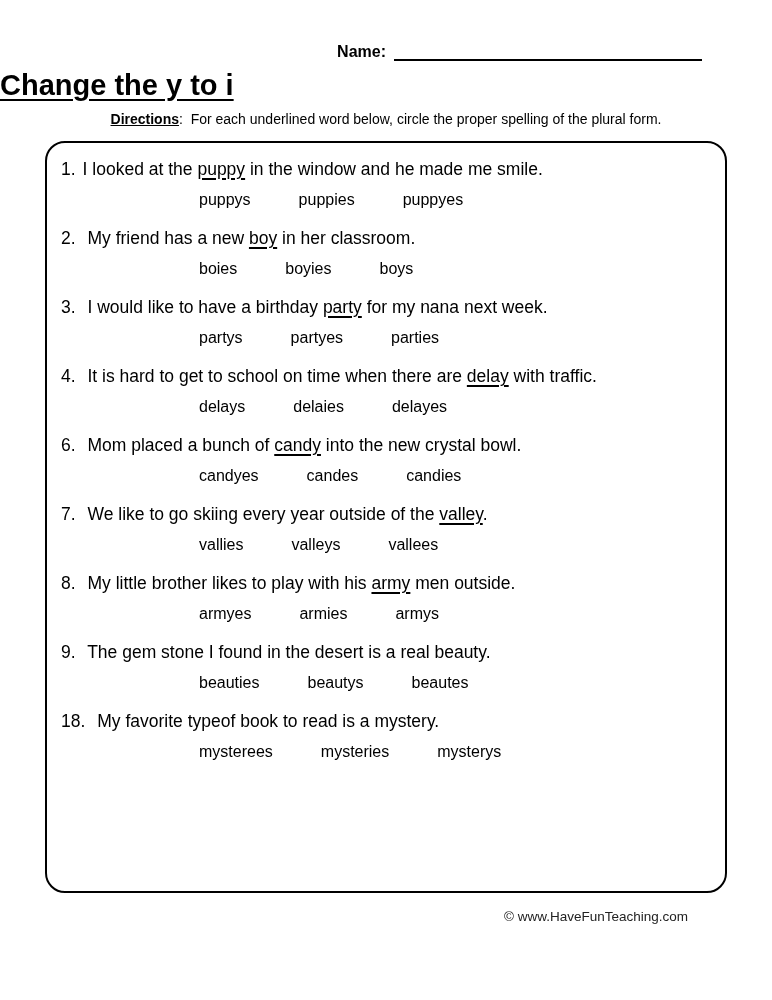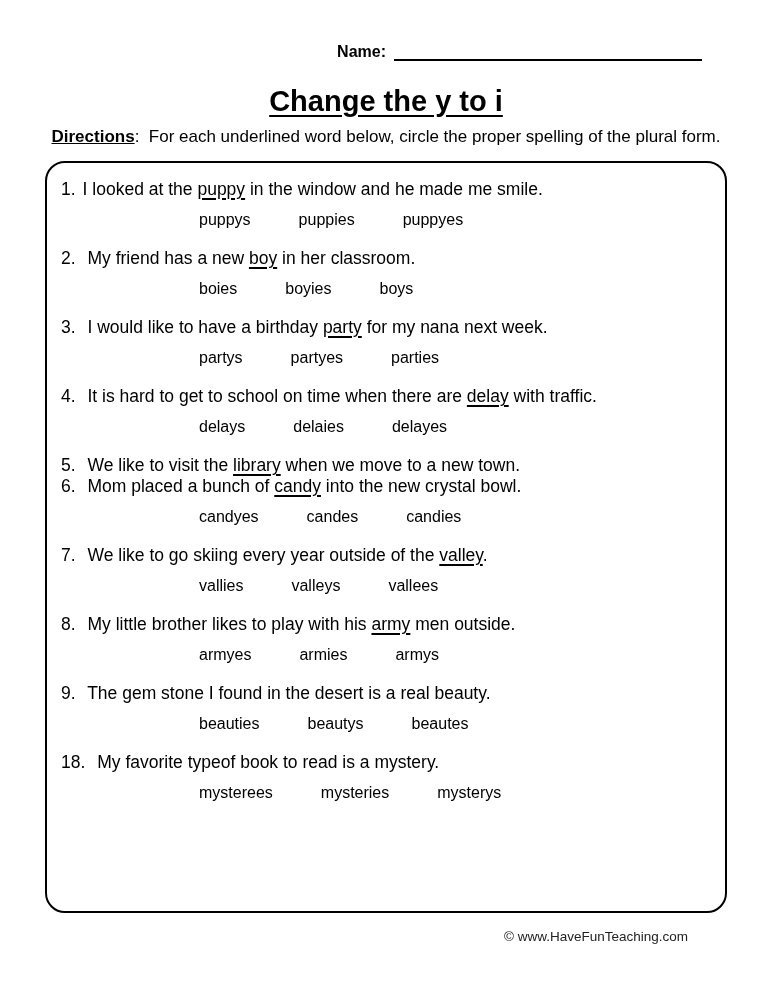--- a/index.html
+++ b/index.html
@@ -29,31 +29,31 @@
     font-weight: bold;
   }
   .name-line {
     display: inline-block;
     width: 308px;
     border-bottom: 2px solid #000;
     height: 17px;
     margin-left: 8px;
   }
   .title {
-    margin: 24px 0 0 0;
-    text-align: center;
+    margin: 8px 0 0 0;
+    text-align: left;
     font-size: 29px;
     font-weight: bold;
     text-decoration: underline;
     text-underline-offset: 4px;
   }
   .directions {
     margin-top: 9px;
     text-align: center;
-    font-size: 17px;
+    font-size: 14px;
     white-space: pre-wrap;
   }
   .dir-label {
     font-weight: bold;
     text-decoration: underline;
   }
   .box {
     box-sizing: border-box;
     width: 682px;
     height: 752px;
@@ -135,21 +135,20 @@
         </div>
         <div class="item">
           <div class="sentence"><span class="num">4.</span><span> It is hard to get to school on time when there are </span><span class="word-u">delay</span><span> with traffic.</span></div>
           <div class="choices">
             <span class="choice">delays</span>
             <span class="choice">delaies</span>
             <span class="choice">delayes</span>
           </div>
         </div>
         <div class="item">
-          <div class="sentence"><span class="num">5.</span><span> We like to visit the </span><span class="word-u">library</span><span> when we move to a new town.</span></div>
         </div>
         <div class="item">
           <div class="sentence"><span class="num">6.</span><span> Mom placed a bunch of </span><span class="word-u">candy</span><span> into the new crystal bowl.</span></div>
           <div class="choices">
             <span class="choice">candyes</span>
             <span class="choice">candes</span>
             <span class="choice">candies</span>
           </div>
         </div>
         <div class="item">

